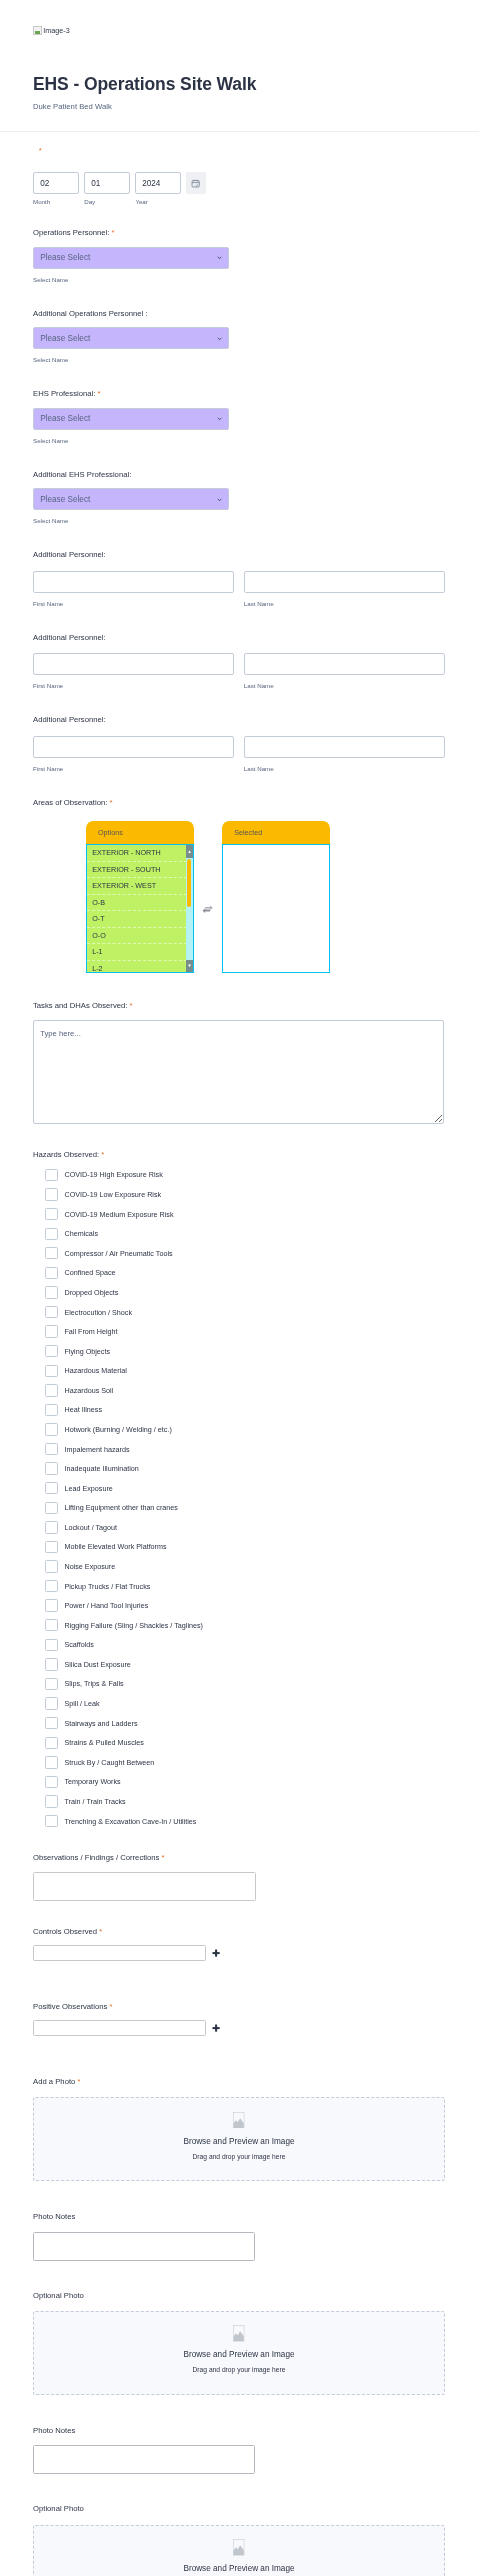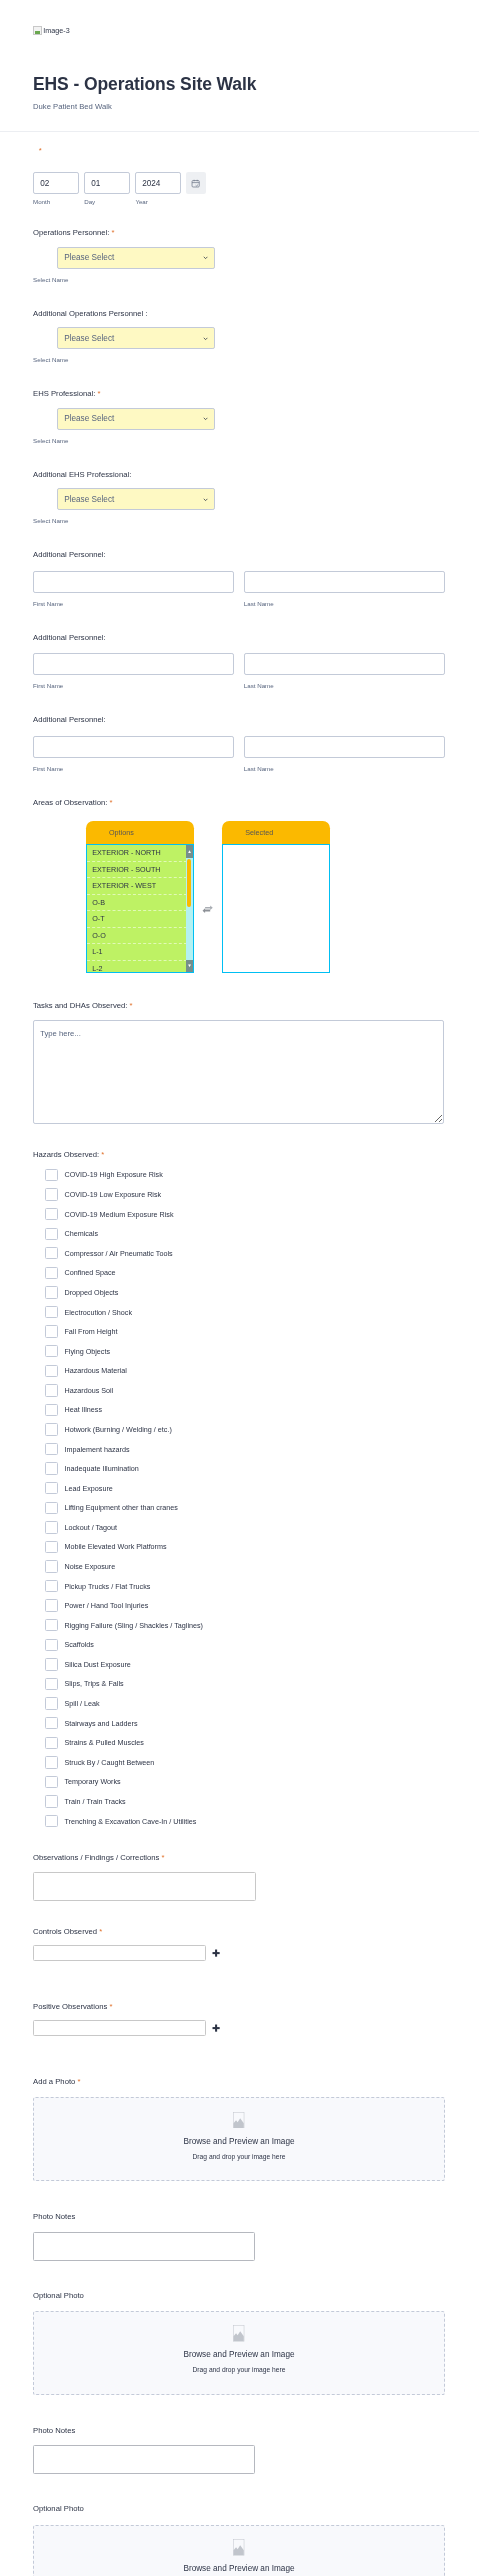--- a/index.html
+++ b/index.html
@@ -19,31 +19,31 @@
   .lbl { font-size: 7.7px; color: #2c3345; }
   .req { color: #e0702a; margin-left: 2.1px; }
   .sub { font-size: 6.2px; color: #57647e; }
 
   .date-row { display: flex; gap: 5px; align-items: flex-start; }
   .date-box { width: 46px; height: 22px; border: 0.5px solid #c3cad8; border-radius: 2.1px; padding: 0 6.2px; display: flex; align-items: center; font-size: 8.2px; color: #2c3345; background: #fff; }
   .cal-btn { width: 20px; height: 22px; background: #eef0f3; border-radius: 2.1px; display: flex; align-items: center; justify-content: center; margin-left: 0; }
   .date-subs { display: flex; gap: 5.2px; margin-top: 4.1px; }
   .date-subs span { width: 46px; font-size: 6.2px; color: #57647e; }
 
-  .select { width: 158px; height: 22px; border: 0.5px solid #c3cad8; border-radius: 2.1px; display: flex; align-items: center; justify-content: space-between; padding: 0 6.2px; font-size: 8.2px; color: #57647e; background: #fef9c3; margin-left: 24px; }
+  .select { width: 196px; height: 22px; border: 0.5px solid #c3cad8; border-radius: 2.1px; display: flex; align-items: center; justify-content: space-between; padding: 0 6.2px; font-size: 8.2px; color: #57647e; background: #c4b5fd; }
   .chev { width: 5.2px; height: 5.2px; }
 
   .name-row { display: flex; gap: 9.8px; }
   .name-col { width: 201px; }
   .txt { height: 22px; border: 0.5px solid #c3cad8; border-radius: 2.1px; background: #fff; width: 100%; }
   .name-sub { font-size: 6.2px; color: #57647e; margin-top: 7.2px; }
 
   .dual { display: flex; align-items: flex-start; margin-left: 53px; }
   .dl-box { width: 108px; }
-  .dl-head { height: 23px; background: #fbb900; border-radius: 7.2px 7.2px 0 0; padding: 0 23px; display: flex; align-items: center; font-size: 7.2px; color: #555; }
+  .dl-head { height: 23px; background: #fbb900; border-radius: 7.2px 7.2px 0 0; padding: 0 12px; display: flex; align-items: center; font-size: 7.2px; color: #555; }
   .dl-body { height: 129px; border: 0.5px solid #00bff3; position: relative; overflow: hidden; background: #fff; }
   .dl-options { background: #bef264; }
   .opt { height: 16.5px; border-bottom: 0.5px dashed #ffffff88; display: flex; align-items: center; padding-left: 5.2px; font-size: 7.2px; color: #2c3345; width: 100px; }
   .sb { position: absolute; right: 0; top: 0; width: 7.2px; height: 100%; background: #b3f1f2; }
   .sb-up, .sb-dn { position: absolute; left: 0; width: 7.2px; height: 12.4px; background: #768f8c; display: flex; align-items: center; justify-content: center; color: #fff; font-size: 4.6px; }
   .sb-up { top: 0; } .sb-dn { bottom: 0; }
   .sb-thumb { position: absolute; left: 1.5px; top: 13.4px; width: 4.1px; height: 48px; background: #fbb900; border-radius: 2.1px; }
   .swap { width: 19px; height: 129px; margin-top: 23px; display: flex; align-items: center; justify-content: center; margin-left: 4.6px; margin-right: 4.6px; }
 
   textarea.ta { width: 411px; height: 104px; border: 0.5px solid #c3cad8; border-radius: 2.1px; padding: 7.2px 6.2px; font-size: 7.7px; font-family: "Liberation Sans", sans-serif; color: #2c3345; resize: vertical; }

